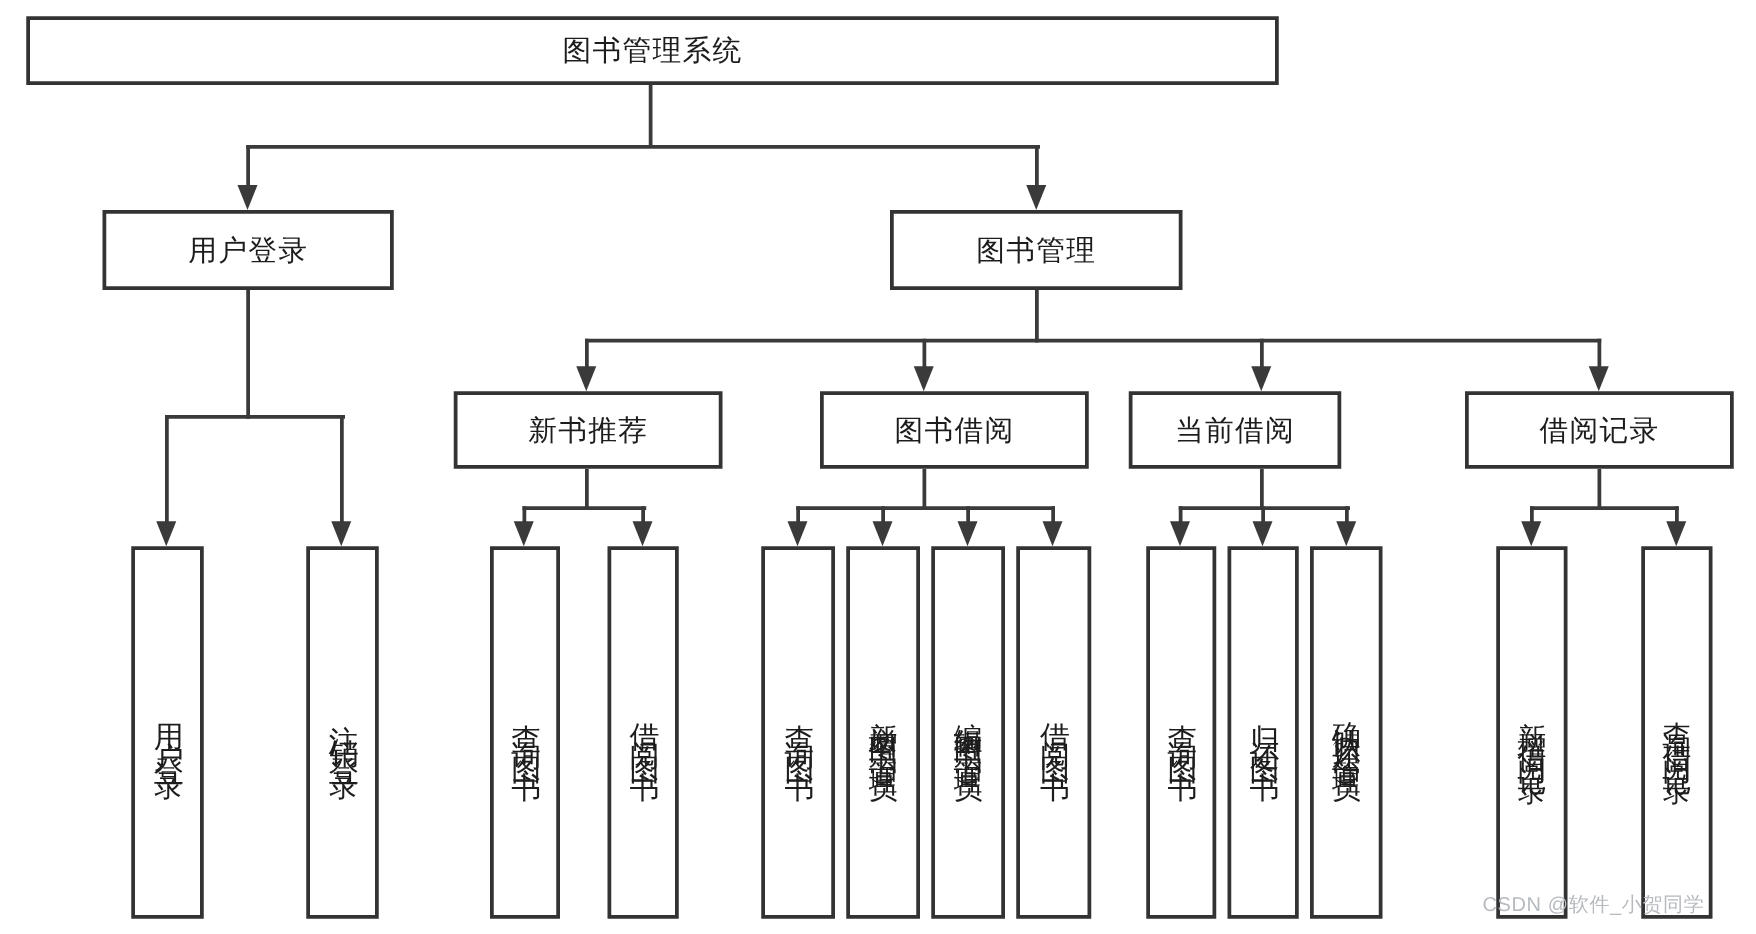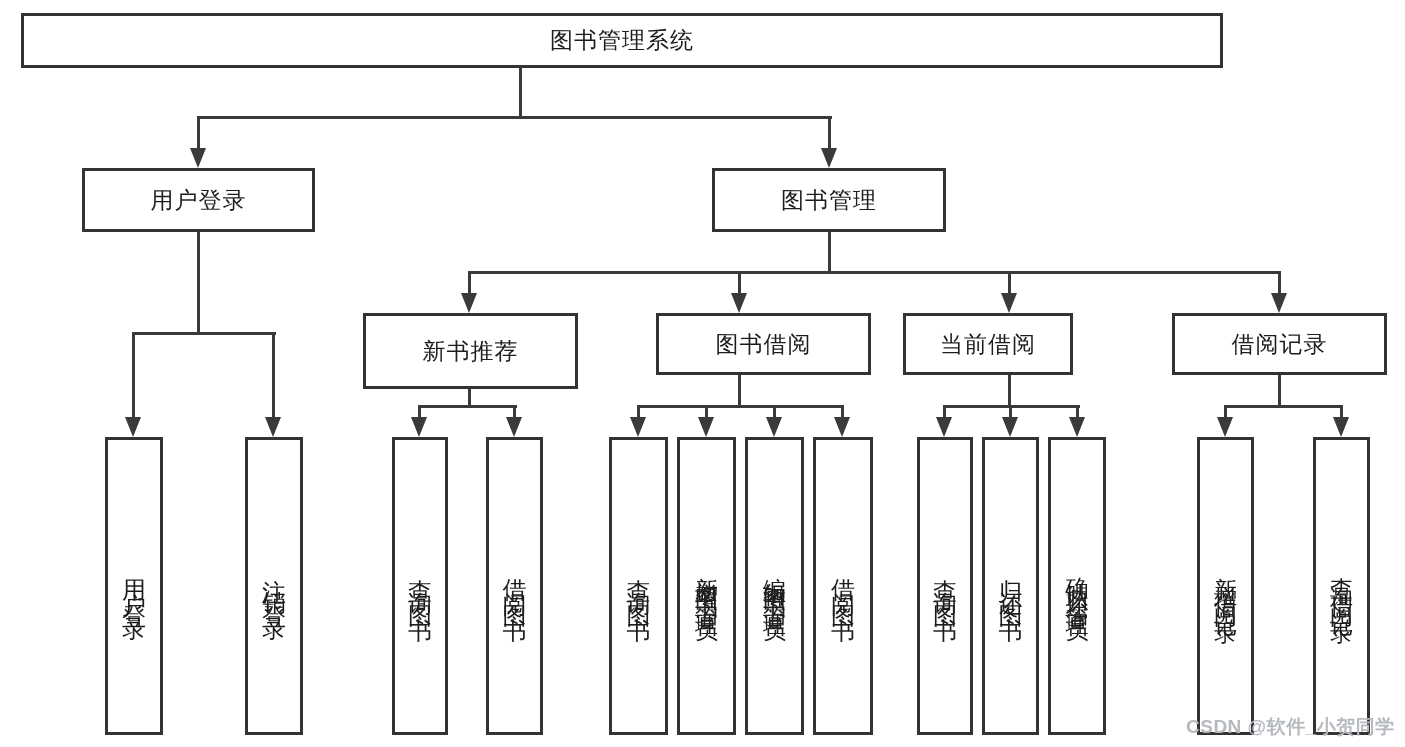--- a/index.html
+++ b/index.html
@@ -30,21 +30,21 @@
   .leaf.long{font-size:23px;letter-spacing:6px;}
   .vline{position:absolute;width:3px;background:var(--line);}
   .hline{position:absolute;height:3px;background:var(--line);}
   .arrow{
     position:absolute;width:0;height:0;
     border-left:8px solid transparent;border-right:8px solid transparent;
     border-top:20px solid var(--line);
   }
   .watermark{
     position:absolute;left:1186px;top:714px;z-index:9;
-    color:var(--wm);font-size:19px;letter-spacing:0.5px;white-space:nowrap;font-weight:bold;
+    color:var(--wm);font-size:16px;letter-spacing:0.5px;white-space:nowrap;
   }
 </style>
 </head>
 <body>
 
 <div class="canvas">
 
   <div class="vline" style="left:519px;top:68px;height:50px;"></div>
   <div class="hline" style="left:197px;top:116px;width:635px;"></div>
   <div class="vline" style="left:197px;top:116px;height:34px;"></div>
@@ -97,26 +97,26 @@
   <div class="vline" style="left:1076px;top:405px;height:14px;"></div>
   <div class="arrow" style="left:1069px;top:417px;"></div>
 
   <div class="vline" style="left:1278px;top:375px;height:33px;"></div>
   <div class="hline" style="left:1224px;top:405px;width:119px;"></div>
   <div class="vline" style="left:1224px;top:405px;height:14px;"></div>
   <div class="arrow" style="left:1217px;top:417px;"></div>
   <div class="vline" style="left:1340px;top:405px;height:14px;"></div>
   <div class="arrow" style="left:1333px;top:417px;"></div>
 
-  <div class="node" style="left:21px;top:13px;width:1202px;height:55px;">图书管理系统</div>
+  <div class="node" style="left:21px;top:13px;width:1002px;height:55px;">图书管理系统</div>
 
   <div class="node" style="left:82px;top:168px;width:233px;height:64px;">用户登录</div>
   <div class="node" style="left:712px;top:168px;width:234px;height:64px;">图书管理</div>
 
-  <div class="node" style="left:363px;top:313px;width:215px;height:76px;">新书推荐</div>
+  <div class="node" style="left:363px;top:313px;width:215px;height:62px;">新书推荐</div>
   <div class="node" style="left:632px;top:313px;width:215px;height:62px;margin-left:24px;">图书借阅</div>
   <div class="node" style="left:903px;top:313px;width:170px;height:62px;">当前借阅</div>
   <div class="node" style="left:1172px;top:313px;width:215px;height:62px;">借阅记录</div>
 
   <div class="leaf" style="left:105px;width:58px;">用户登录</div>
   <div class="leaf" style="left:245px;width:58px;">注销登录</div>
 
   <div class="leaf" style="left:392px;width:56px;">查询图书</div>
   <div class="leaf" style="left:486px;width:57px;">借阅图书</div>
 

